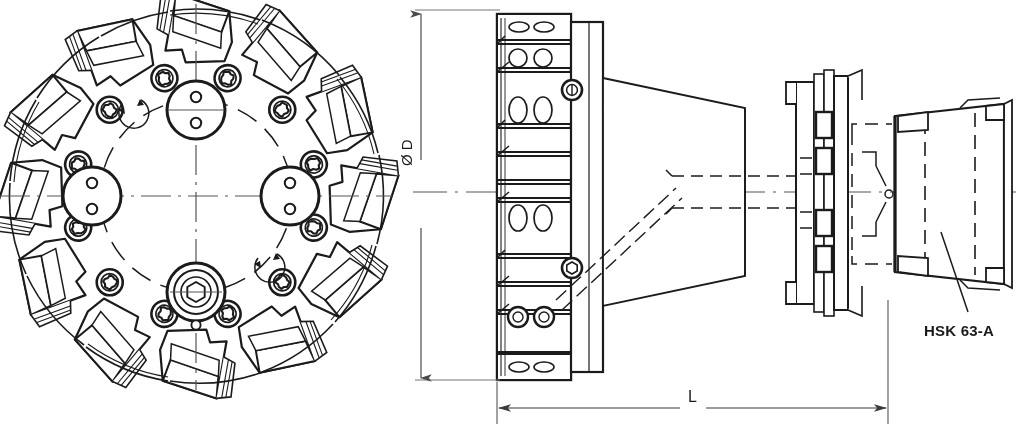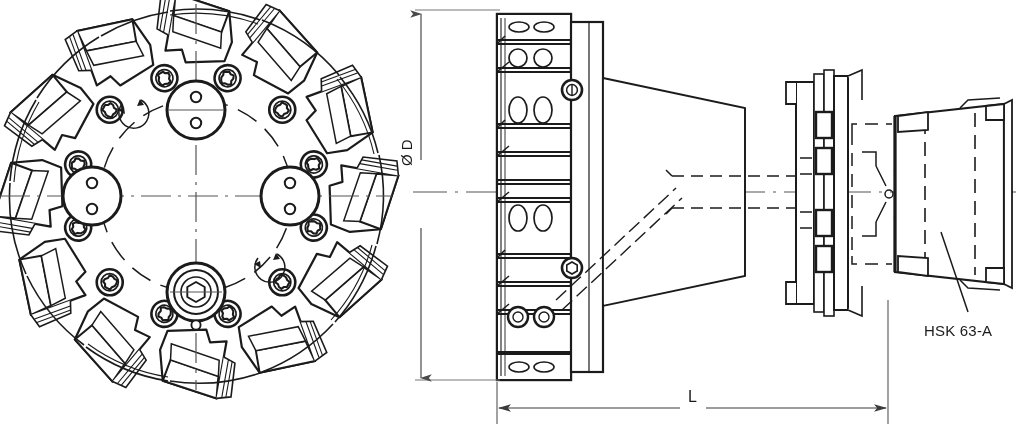--- a/index.html
+++ b/index.html
@@ -1,20 +1,20 @@
 <!DOCTYPE html>
 <html><head>
 <meta charset="utf-8">
 <style>
   html,body{margin:0;padding:0;background:#ffffff;}
   body{width:1016px;height:429px;overflow:hidden;font-family:"Liberation Sans",sans-serif;}
   #stage{position:relative;width:1016px;height:429px;background:#fff;}
   svg{display:block;}
   .lbl{position:absolute;font-family:"Liberation Sans",sans-serif;color:#1b1b1b;white-space:nowrap;}
-  #lbl-hsk{left:924px;top:322px;font-size:15px;letter-spacing:.2px;}
+  #lbl-hsk{left:924px;top:322px;font-size:15px;letter-spacing:.2px;font-weight:bold;}
   #lbl-L{left:688px;top:388px;font-size:16px;}
   #lbl-D{left:398px;top:166px;font-size:15px;transform:rotate(-90deg);transform-origin:left top;}
 </style>
 </head>
 <body>
 
 <div id="stage">
 
 <svg width="1016" height="429" viewBox="0 0 1016 429">
   <defs>

